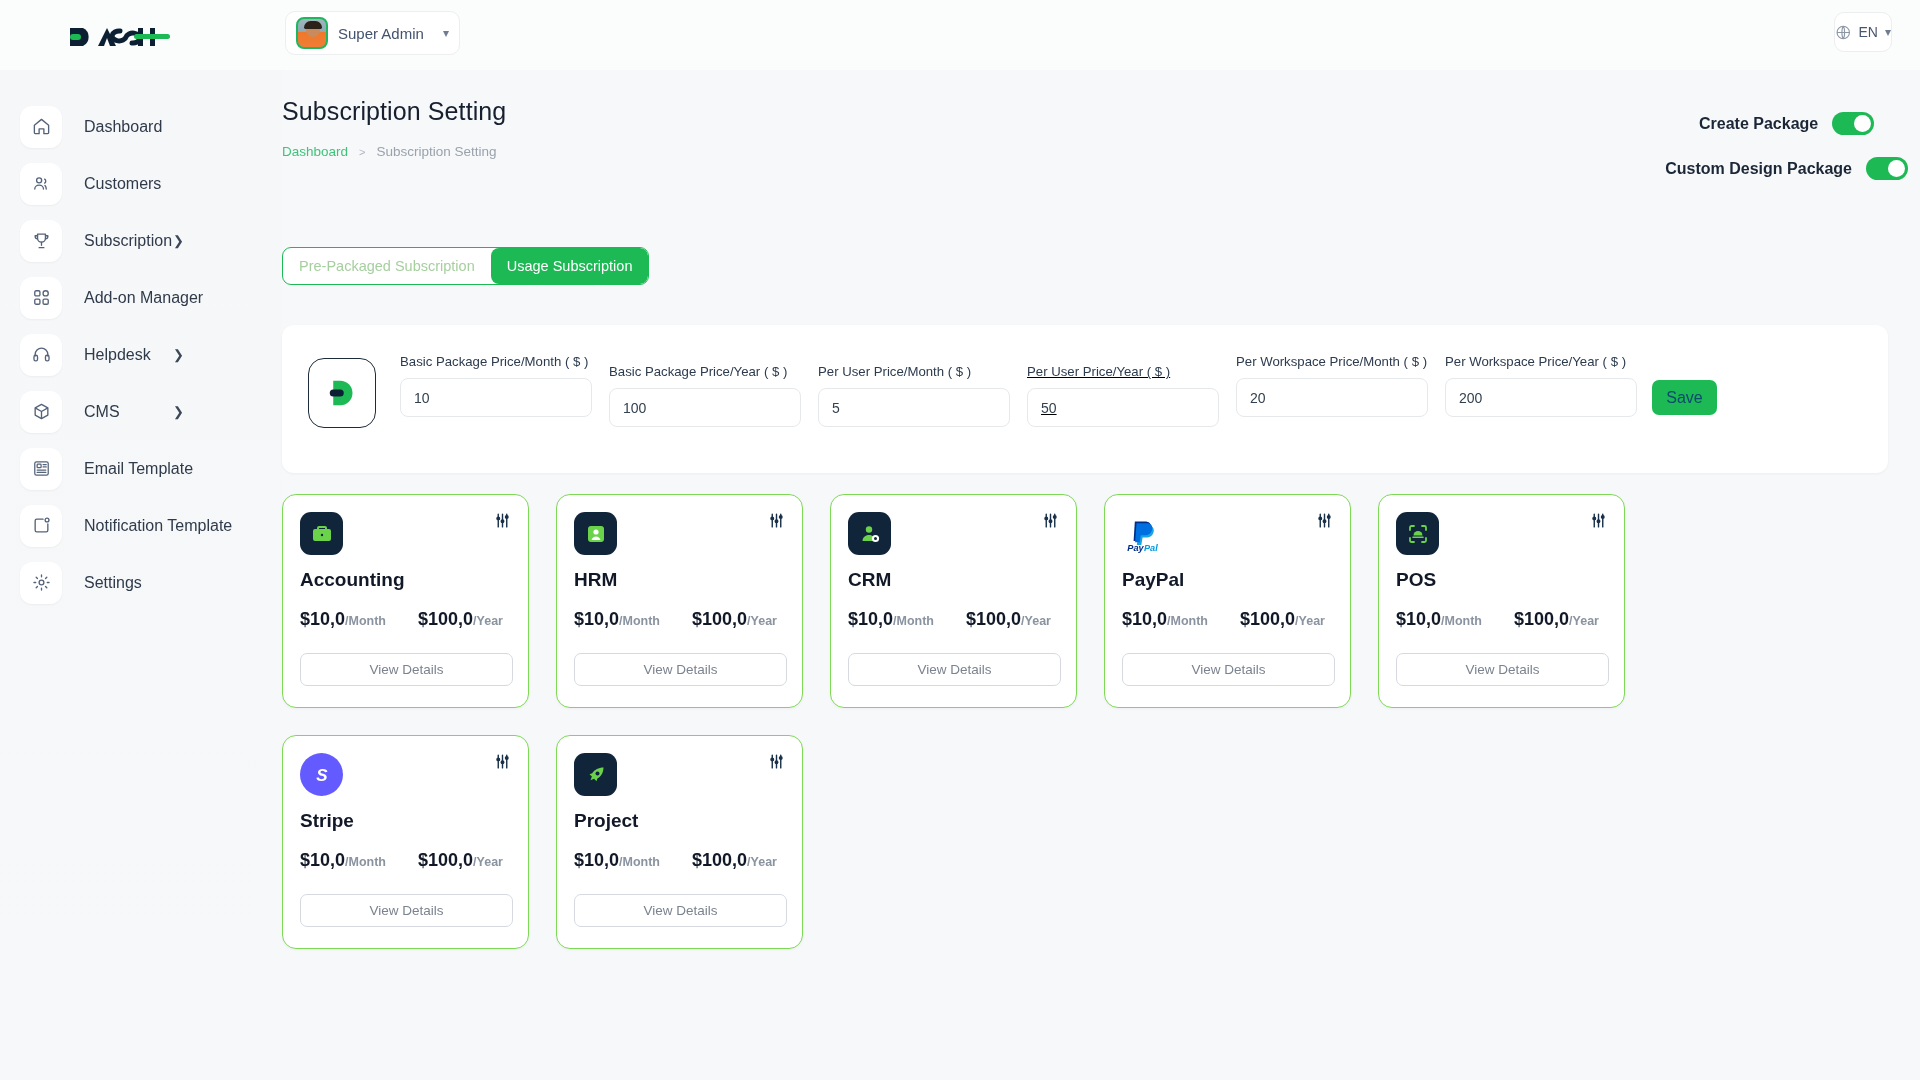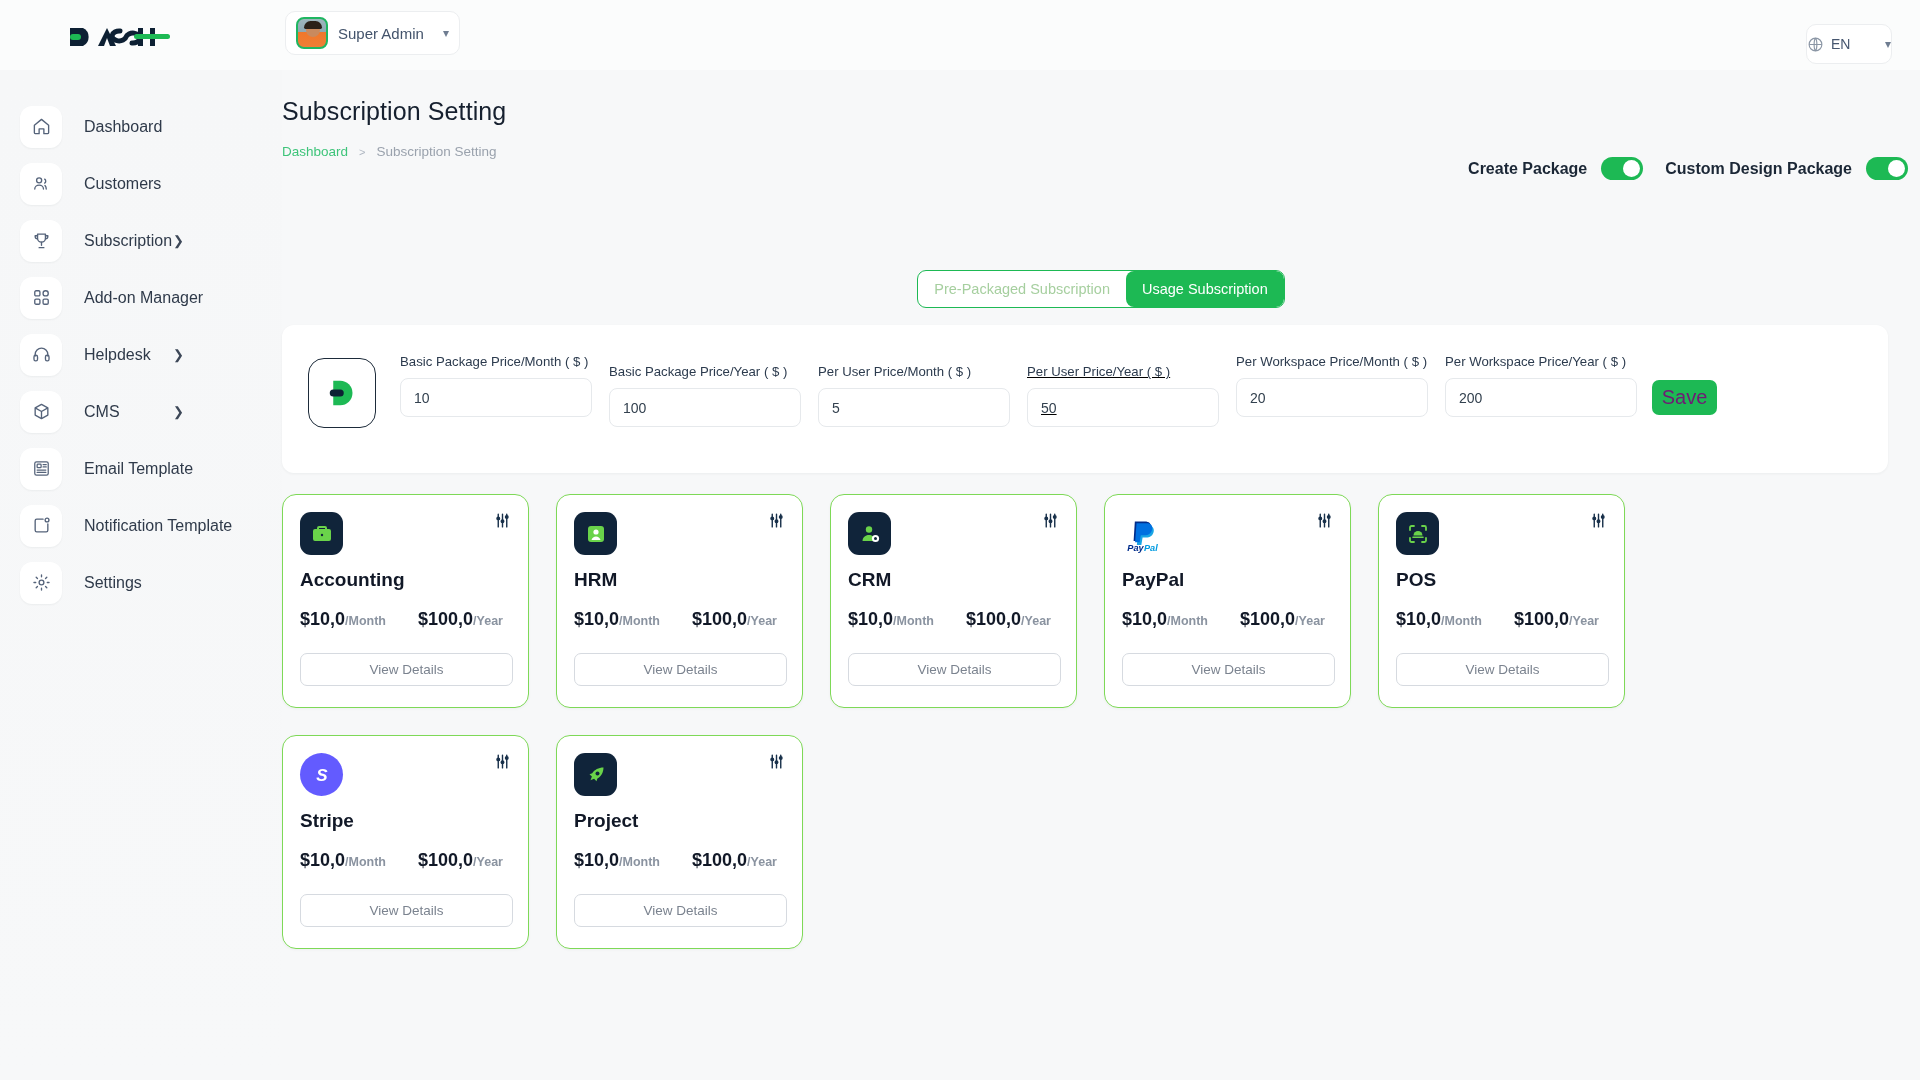--- a/index.html
+++ b/index.html
@@ -44,22 +44,22 @@
     content:""; position:absolute; left:6px; top:2px; width:18px; height:8px;
     border-radius:9px 9px 2px 2px; background:#2b2118;
   }
   .user-name {
     font-size: 15px; color: #43536b; font-weight: 400;
     white-space: nowrap;
   }
   .chev-sm { margin-left: auto; color:#6f7d91; font-size:12px; line-height:1; }
 
   .lang-chip {
-    position: absolute; right: 28px; top: 24px;
-    height: 40px; width: 86px;
+    position: absolute; right: 28px; top: 12px;
+    height: 40px; width: 58px;
     background: #ffffff; border: 1px solid #eceef0;
     border-radius: 10px;
     display: flex; align-items: center; justify-content: center;
     gap: 7px;
   }
   .lang-text { font-size: 14px; color: #46566f; }
 
   
   .sidebar {
     position: absolute; top: 70px; left: 0;
@@ -99,36 +99,37 @@
     font-size: 13.5px;
   }
   .bc-link { color: #3ec47a; }
   .bc-sep { color: #aeb6c1; font-size: 11px; }
   .bc-cur { color: #9aa2ad; }
 
   .hdr-toggles {
     position: absolute; right: 12px; top: 110px;
     display: flex; align-items: center; gap: 22px;
     transform: translateY(-100%);
+    flex-direction: column;
   }
   .tg-group { display: flex; align-items: center; gap: 14px; }
   .tg-label { font-size: 16px; color: #1b2736; font-weight: 600; white-space: nowrap; }
   .switch {
     width: 42px; height: 23px; border-radius: 12px;
     background: #1db954; position: relative; cursor: pointer;
   }
   .switch::after {
     content:""; position:absolute; right:3px; top:3px;
     width:17px; height:17px; border-radius:50%; background:#fff;
   }
 
   
   .seg-wrap {
-    position: absolute; left: 0; right: 0; top: 200px;
-    display: flex; justify-content: center;
+    position: absolute; left: 0; right: 0; top: 177px;
+    display: flex; justify-content: flex-start;
   }
   .seg {
     display: flex; border: 1px solid #1db954; border-radius: 9px;
     overflow: hidden; background: #ffffff;
   }
   .seg-btn {
     font-size: 14.5px; padding: 10px 16px; cursor: pointer;
     background: transparent; color: #a6cf9f; border: 0;
     font-family: inherit; white-space: nowrap;
   }
@@ -155,22 +156,22 @@
     font-size: 13.2px; color: #2c3b4e; line-height: 1.45;
     margin-bottom: 7px;
   }
   .field input {
     height: 39px; border: 1px solid #e6e9ec; border-radius: 8px;
     background: #fff; font-size: 14px; color: #33414f;
     padding: 0 13px; font-family: inherit; outline: none;
   }
   .btn-save {
     width: 65px; height: 35px; border-radius: 7px;
-    background: #1db954; color: #701a75; border: 0;
-    font-size: 20px; font-family: inherit; cursor: pointer;
+    background: #1db954; color: #0c4a6e; border: 0;
+    font-size: 16px; font-family: inherit; cursor: pointer;
     margin-top: 28px; margin-left: 14px; flex: 0 0 auto;
   }
 
   
   .grid {
     position: absolute; left: 0; top: 424px;
     width: 1606px;
     display: flex; flex-wrap: wrap; gap: 27px 27px;
   }
   .card {

